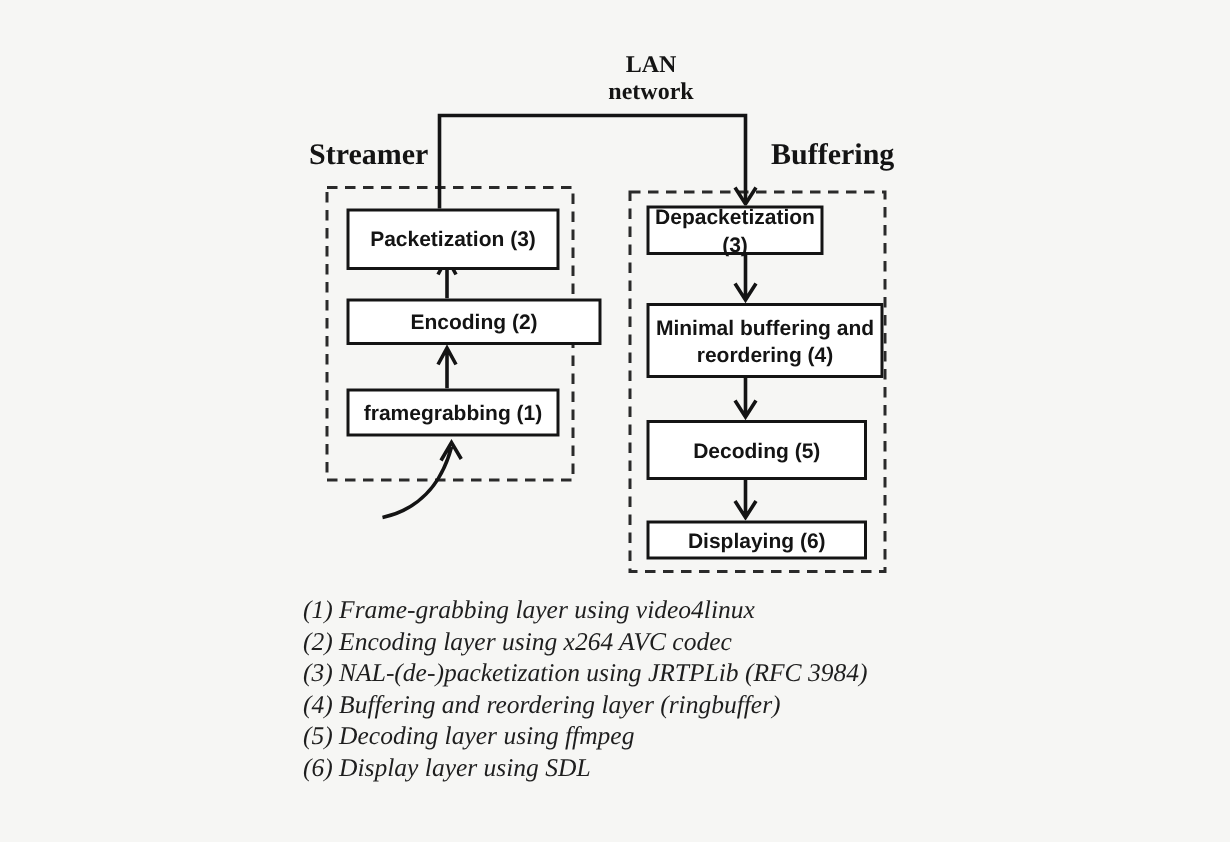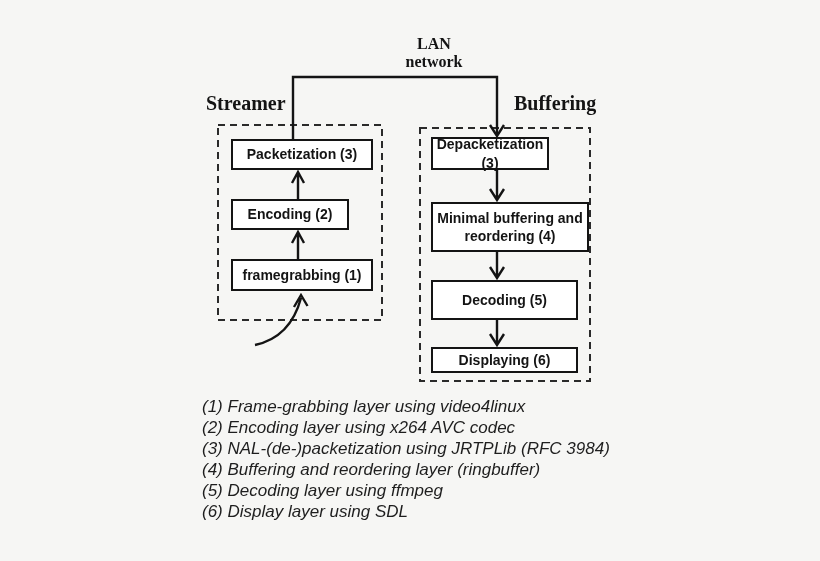--- a/index.html
+++ b/index.html
@@ -64,37 +64,38 @@
     border: 2px solid var(--line);
     display: flex;
     align-items: center;
     justify-content: center;
     text-align: center;
     font-weight: bold;
     font-size: 14px;
     line-height: 1.3;
     padding: 0 4px;
   }
-  #box-packetization   { left: 231px; top: 139px; width: 142px; height: 31px; }
-  #box-encoding        { left: 231px; top: 199px; width: 118px; height: 31px; }
+  #box-packetization   { left: 231px; top: 139px; width: 142px; height: 41px; }
+  #box-encoding        { left: 231px; top: 199px; width: 170px; height: 31px; }
   #box-framegrabbing   { left: 231px; top: 259px; width: 142px; height: 32px; }
   #box-depacketization { left: 431px; top: 137px; width: 118px; height: 33px; justify-content: center; }
   #box-minbuffering    { left: 431px; top: 202px; width: 158px; height: 50px; }
   #box-decoding        { left: 431px; top: 280px; width: 147px; height: 40px; }
   #box-displaying      { left: 431px; top: 347px; width: 147px; height: 26px; }
   .legend {
     position: absolute;
     left: 202px; top: 396px;
     margin: 0; padding: 0;
     list-style: none;
     font-size: 17px;
     font-style: italic;
     line-height: 21px;
     color: #1e1e1e;
     white-space: nowrap;
+    font-family: Liberation Serif, serif;
   }
 </style>
 </head>
 <body>
 
 <div class="canvas">
 
   <svg class="connections" viewBox="0 0 820 561" xmlns="http://www.w3.org/2000/svg">
 
     <rect class="group-outline" x="218" y="125" width="164" height="195"></rect>

